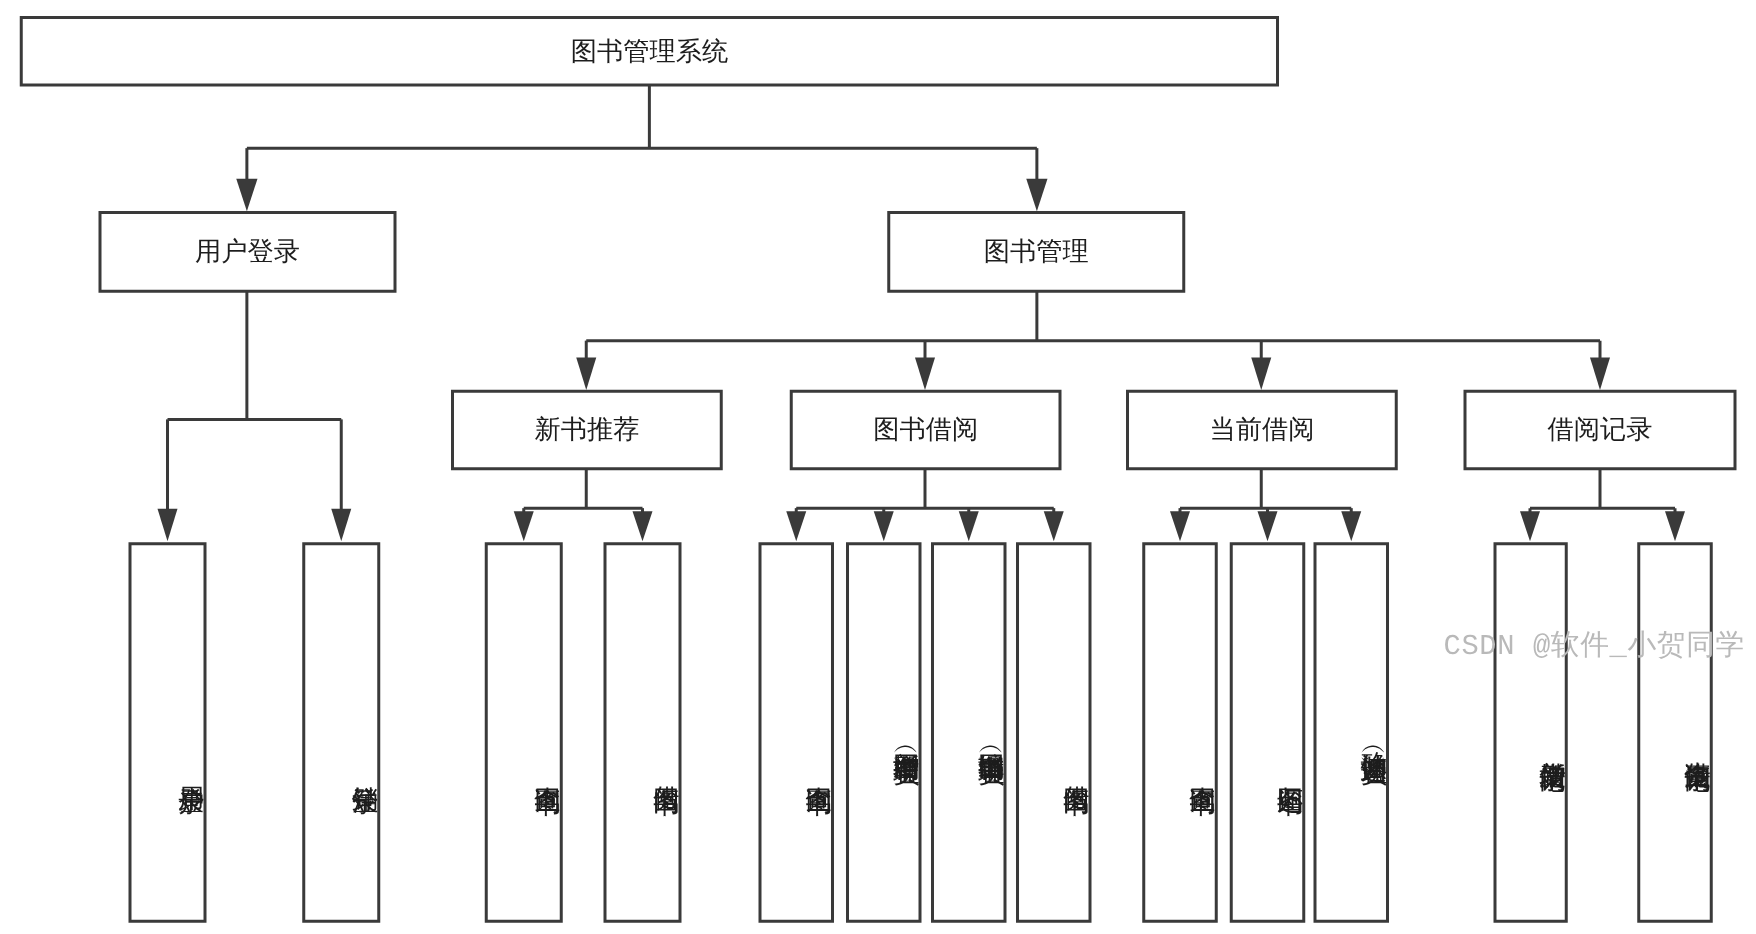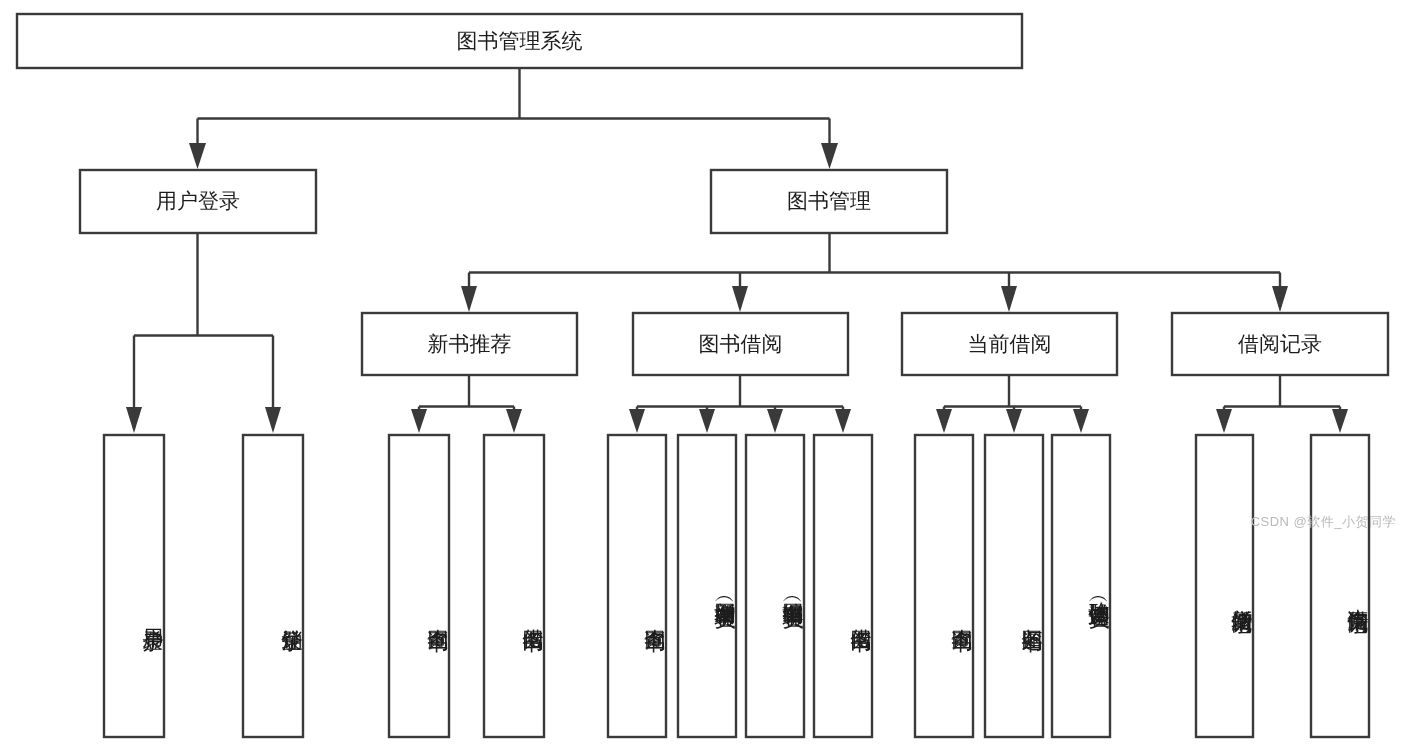--- a/index.html
+++ b/index.html
@@ -66,22 +66,22 @@
     text-align: center;
     display: flex;
     align-items: flex-start;
     justify-content: center;
     pointer-events: none;
   }
   #watermark {
     position: absolute;
     right: 9px;
     bottom: 4px;
-    font-family: Liberation Sans, sans-serif;
-    font-size: 13px;
+    font-family: Liberation Mono, monospace;
+    font-size: 23px;
     color: #b9b9b9;
     letter-spacing: 0.5px;
     white-space: nowrap;
   }
 </style>
 </head>
 <body>
 
 <div id="diagram-root">
 

